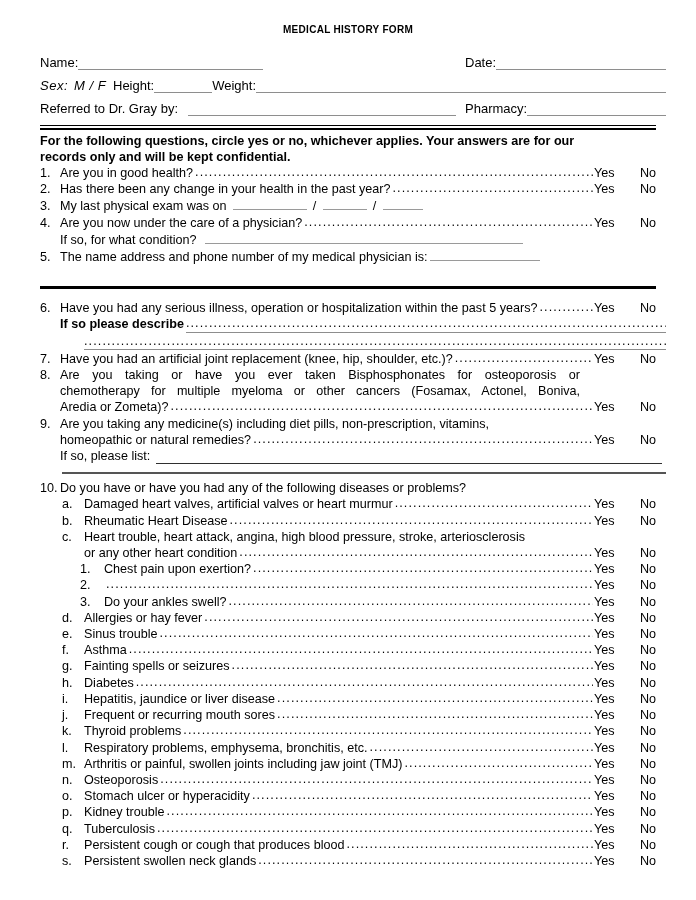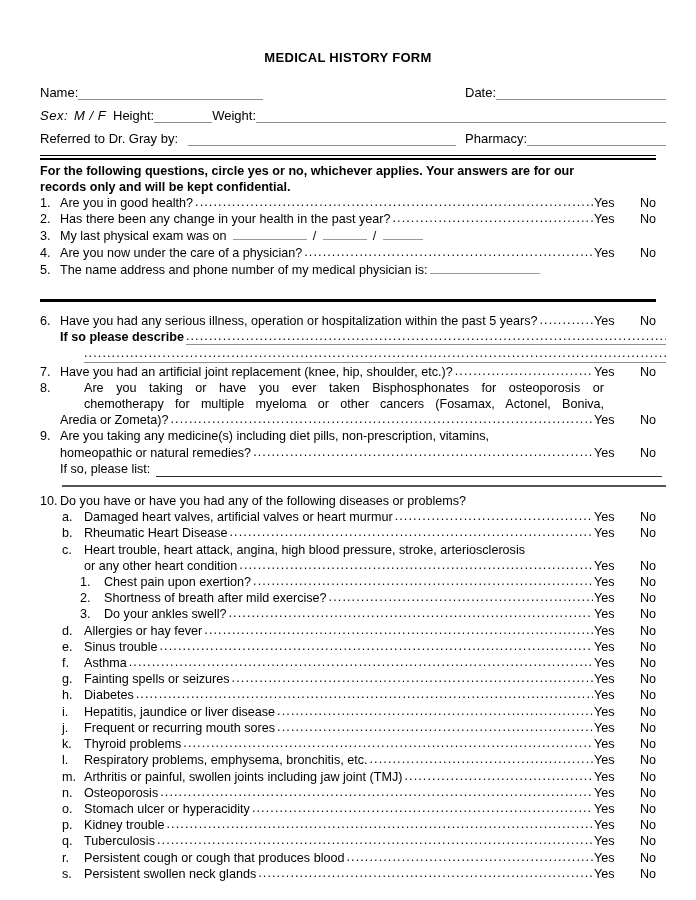--- a/index.html
+++ b/index.html
@@ -17,23 +17,23 @@
     position: relative;
     width: 696px;
     height: 900px;
     padding: 0;
   }
 
   
   .title {
     text-align: center;
     font-weight: bold;
-    font-size: 13px;
+    font-size: 10px;
     letter-spacing: 0.3px;
-    padding-top: 50px;
+    padding-top: 24px;
     padding-bottom: 12px;
   }
 
   
   .header-block {
     padding: 0 30px 0 40px;
     font-size: 13px;
   }
   .hrow {
     display: flex;
@@ -132,21 +132,20 @@
   .qjust {
     display: flex;
     line-height: 16.2px;
   }
   .qjust .jbody {
     flex: 1;
     text-align: justify;
     text-justify: inter-word;
     font-size: 12.6px;
     max-width: 520px;
-    margin-left: 24px;
   }
   .qjust .jbody .jline { display: block; }
   .qjust .jbody .jline.stretch {
     text-align: justify;
     text-align-last: justify;
   }
 
   
   .ib {
     display: inline-block;
@@ -280,20 +279,24 @@
     </div>
 
     <div class="qrow">
       <span class="num">4.</span>
       <span class="txt">Are you now under the care of a physician?</span>
       <span class="dots">.................................................................................................................................................</span>
       <span class="yes">Yes</span>
       <span class="no">No</span>
     </div>
 
+    <div class="qrow cont">
+      <span class="txt">If so, for what condition?</span>
+      <span class="ib w-cond"></span>
+    </div>
 
     <div class="qrow">
       <span class="num">5.</span>
       <span class="txt">The name address and phone number of my medical physician is:</span>
       <span class="ib w-phys"></span>
     </div>
 
   </div>
 
   <div class="gap-md"></div>
@@ -400,21 +403,20 @@
 
     <div class="qrow">
       <span class="subnum">1.</span>
       <span class="txt">Chest pain upon exertion?</span>
       <span class="dots">.................................................................................................................................................</span>
       <span class="yes">Yes</span>
       <span class="no">No</span>
     </div>
     <div class="qrow">
       <span class="subnum">2.</span>
-      <span class="txt">Shortness of breath after mild exercise?</span>
       <span class="dots">.................................................................................................................................................</span>
       <span class="yes">Yes</span>
       <span class="no">No</span>
     </div>
     <div class="qrow">
       <span class="subnum">3.</span>
       <span class="txt">Do your ankles swell?</span>
       <span class="dots">.................................................................................................................................................</span>
       <span class="yes">Yes</span>
       <span class="no">No</span>

